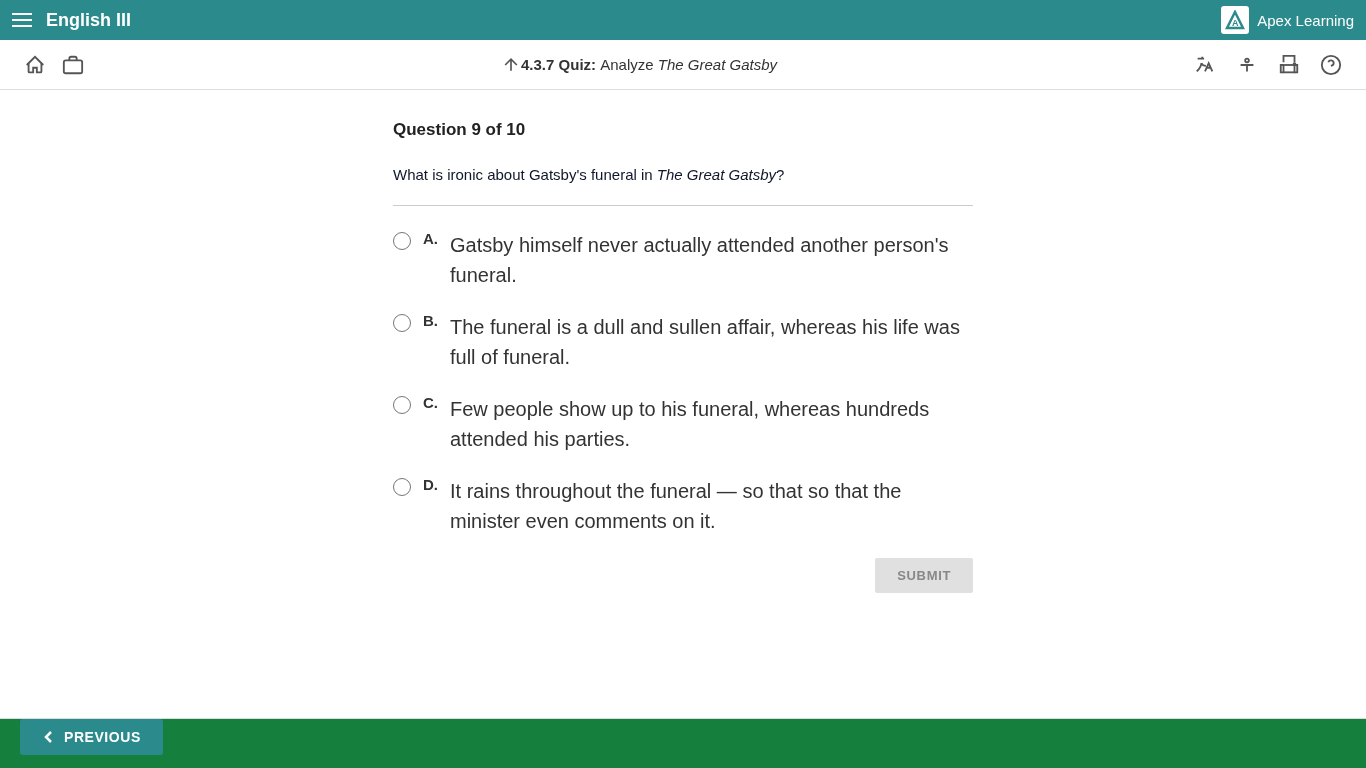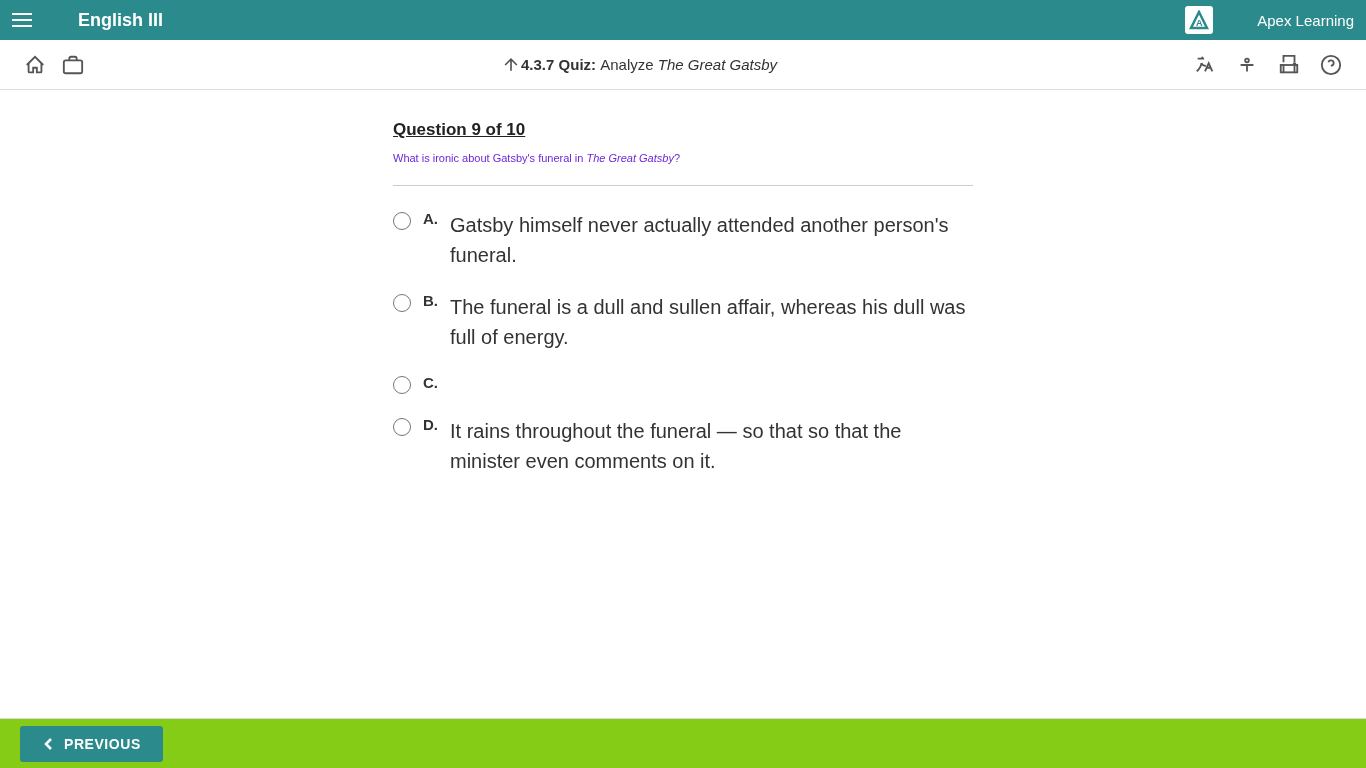--- a/index.html
+++ b/index.html
@@ -6,21 +6,20 @@
     body { font-family: Arial, sans-serif; background: #fff; width: 1366px; height: 768px; overflow: hidden; }
 
     
     .top-nav {
       background: #2a8a8c;
       height: 40px;
       display: flex;
       align-items: center;
       padding: 0 12px;
       color: white;
-      gap: 32px;
     }
     .hamburger-icon {
       margin-right: 14px;
       cursor: pointer;
       display: flex; flex-direction: column; gap: 4px;
     }
     .hamburger-icon span {
       display: block; width: 20px; height: 2px; background: white;
     }
     .top-nav-title {
@@ -32,21 +31,21 @@
     .apex-logo {
       display: flex; align-items: center; gap: 8px;
     }
     .apex-logo-icon {
       width: 28px; height: 28px;
       background: white;
       display: flex; align-items: center; justify-content: center;
       border-radius: 3px;
     }
     .apex-logo-icon svg { width: 20px; height: 20px; }
-    .apex-logo-text { font-size: 15px; color: white; font-weight: 500; margin-left: 36px; }
+    .apex-logo-text { font-size: 15px; color: white; font-weight: 500; }
 
     
     .secondary-nav {
       background: #fff;
       height: 50px;
       border-bottom: 1px solid #ddd;
       display: flex;
       align-items: center;
       padding: 0 16px;
     }
@@ -79,26 +78,25 @@
       display: flex;
       justify-content: center;
     }
     .question-container {
       width: 580px;
     }
     .question-number {
       font-size: 17px;
       font-weight: bold;
       color: #222;
-      margin-bottom: 10px;
-      text-decoration: underline;
+      margin-bottom: 24px;
     }
     .question-text {
-      font-size: 11px;
-      color: #6d28d9;
+      font-size: 15px;
+      color: #0f172a;
       margin-bottom: 18px;
       line-height: 1.5;
     }
     .question-text em { font-style: italic; }
     .divider {
       border: none;
       border-top: 1px solid #ccc;
       margin-bottom: 24px;
     }
     .answer-option {
@@ -144,24 +142,24 @@
       border-radius: 2px;
     }
 
     
     .bottom-bar {
       position: fixed;
       bottom: 0;
       left: 0;
       width: 1366px;
       height: 50px;
-      background: #84cc16;
+      background: #15803d;
       border-top: 1px solid #ddd;
       display: flex;
-      align-items: center;
+      align-items: flex-start;
       padding: 0 20px;
     }
     .prev-btn {
       background: #2a8a8c;
       color: white;
       border: none;
       padding: 10px 22px;
       font-size: 14px;
       font-weight: bold;
       cursor: pointer;
@@ -257,34 +255,38 @@
 
     <label class="answer-option">
       <input type="radio" name="answer" style="">
       <span class="option-letter">A.</span>
       <span class="option-text">Gatsby himself never actually attended another person's funeral.</span>
     </label>
 
     <label class="answer-option">
       <input type="radio" name="answer" style="">
       <span class="option-letter">B.</span>
-      <span class="option-text">The funeral is a dull and sullen affair, whereas his dull was full of energy.</span>
+      <span class="option-text">The funeral is a dull and sullen affair, whereas his life was full of funeral.</span>
     </label>
 
     <label class="answer-option">
       <input type="radio" name="answer" style="">
       <span class="option-letter">C.</span>
+      <span class="option-text">Few people show up to his funeral, whereas hundreds attended his parties.</span>
     </label>
 
     <label class="answer-option">
       <input type="radio" name="answer" style="">
       <span class="option-letter">D.</span>
       <span class="option-text">It rains throughout the funeral — so that so that the minister even comments on it.</span>
     </label>
 
+    <div class="submit-row">
+      <button class="submit-btn" disabled="">SUBMIT</button>
+    </div>
   </div>
 </div>
 
 <div class="bottom-bar">
   <button class="prev-btn">
     <svg viewBox="0 0 14 14" fill="none" stroke="white" stroke-width="2.5">
       <path d="M9 2L4 7l5 5"></path>
     </svg>
     <span>PREVIOUS</span>
   </button>

